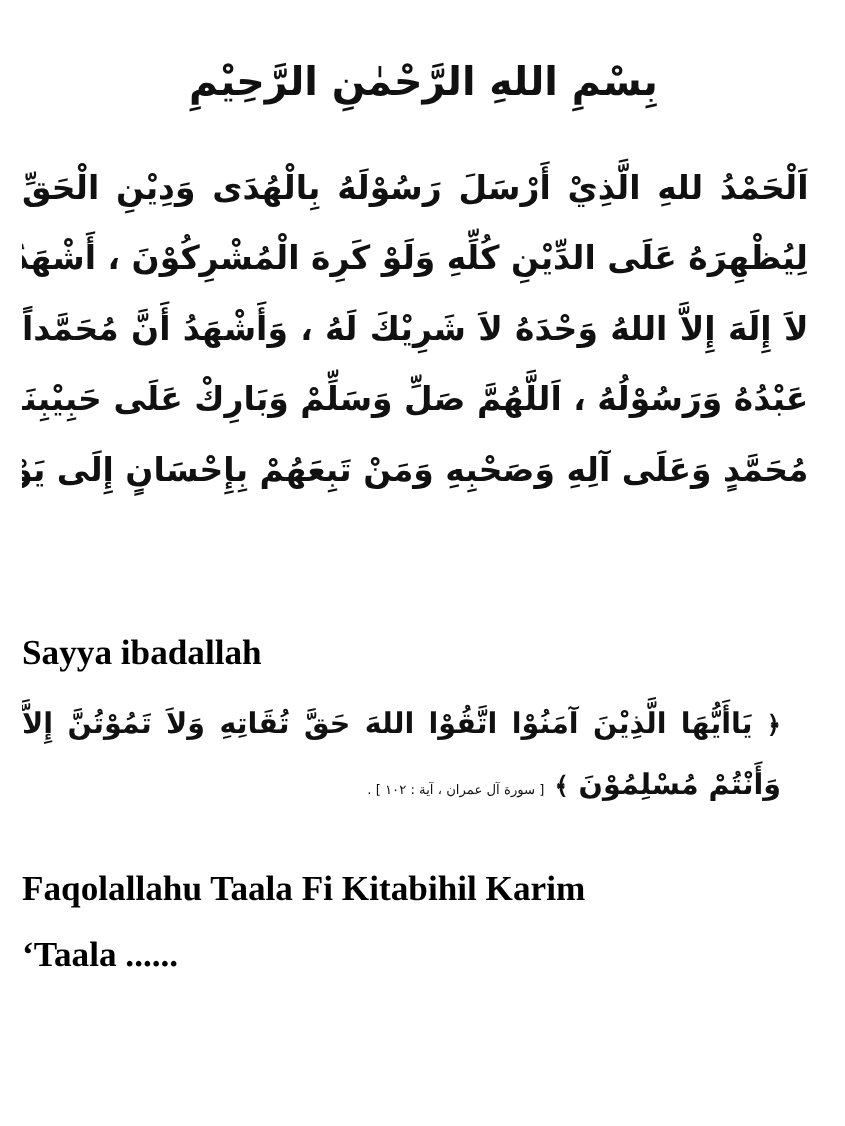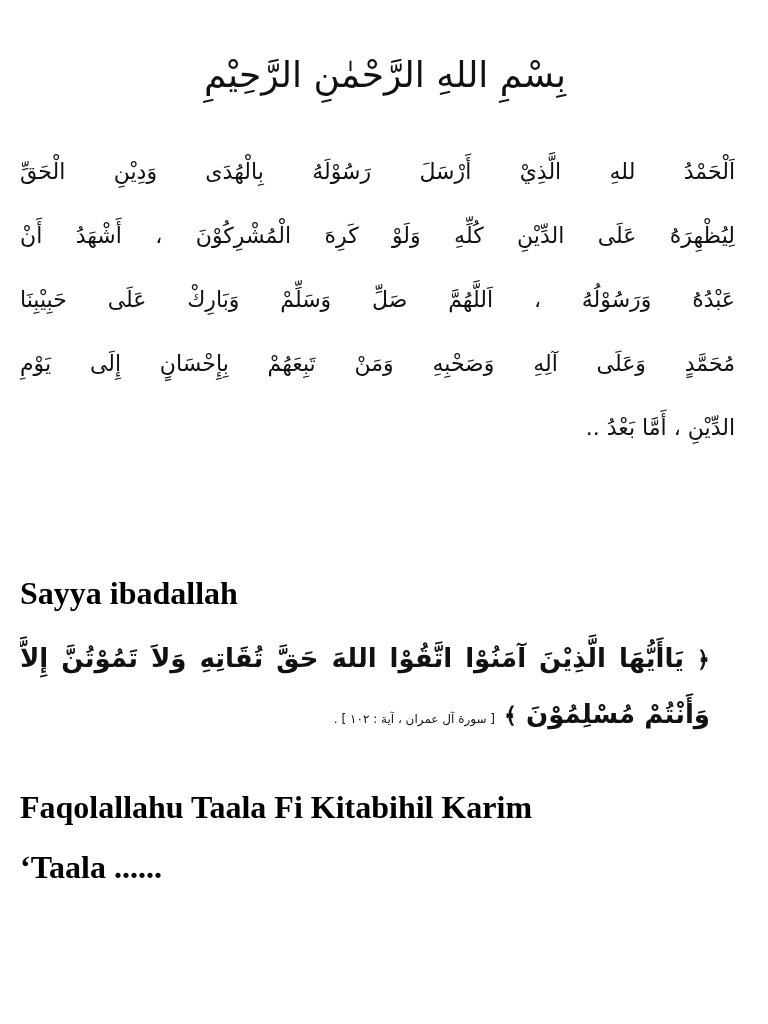--- a/index.html
+++ b/index.html
@@ -19,35 +19,35 @@
       position: absolute;
       left: 170px;
       top: 40px;
       width: 430px;
       height: 70px;
       text-align: center;
       direction: rtl;
       font-family: "DejaVu Sans", sans-serif;
       font-size: 36px;
       line-height: 70px;
-      font-weight: normal;
+      font-weight: bold;
       color: #111;
       letter-spacing: 1px;
     }
     .arabic-block {
       position: absolute;
       left: 20px;
       top: 140px;
       width: 715px;
       direction: rtl;
       text-align: justify;
       text-align-last: right;
       font-family: "DejaVu Sans", sans-serif;
-      font-weight: normal;
-      font-size: 22px;
+      font-weight: bold;
+      font-size: 30px;
       line-height: 64px;
       color: #111;
     }
     .arabic-line {
       display: block;
       height: 64px;
       white-space: nowrap;
       overflow: hidden;
       text-align: justify;
       text-align-last: justify;
@@ -100,23 +100,23 @@
     }
   </style>
 </head>
 <body>
 
 <div class="basmala">بِسْمِ اللهِ الرَّحْمٰنِ الرَّحِيْمِ</div>
 
 <div class="arabic-block">
   <span class="arabic-line">اَلْحَمْدُ للهِ الَّذِيْ أَرْسَلَ رَسُوْلَهُ بِالْهُدَى وَدِيْنِ الْحَقِّ</span>
   <span class="arabic-line">لِيُظْهِرَهُ عَلَى الدِّيْنِ كُلِّهِ وَلَوْ كَرِهَ الْمُشْرِكُوْنَ ، أَشْهَدُ أَنْ</span>
+  <span class="arabic-line">لاَ إِلَهَ إِلاَّ اللهُ وَحْدَهُ لاَ شَرِيْكَ لَهُ ، وَأَشْهَدُ أَنَّ مُحَمَّداً</span>
   <span class="arabic-line">عَبْدُهُ وَرَسُوْلُهُ ، اَللَّهُمَّ صَلِّ وَسَلِّمْ وَبَارِكْ عَلَى حَبِيْبِنَا</span>
   <span class="arabic-line">مُحَمَّدٍ وَعَلَى آلِهِ وَصَحْبِهِ وَمَنْ تَبِعَهُمْ بِإِحْسَانٍ إِلَى يَوْمِ</span>
-  <span class="arabic-line last">الدِّيْنِ ، أَمَّا بَعْدُ ..</span>
 </div>
 
 <div id="sayya" class="latin-heading">Sayya ibadallah</div>
 
 <div class="verse">
   <span class="verse-line">
     <span class="bracket-ornament">﴿</span>
     <span>يَاأَيُّهَا الَّذِيْنَ آمَنُوْا اتَّقُوْا اللهَ حَقَّ تُقَاتِهِ وَلاَ تَمُوْتُنَّ إِلاَّ</span>
   </span>
   <span class="verse-line second">

